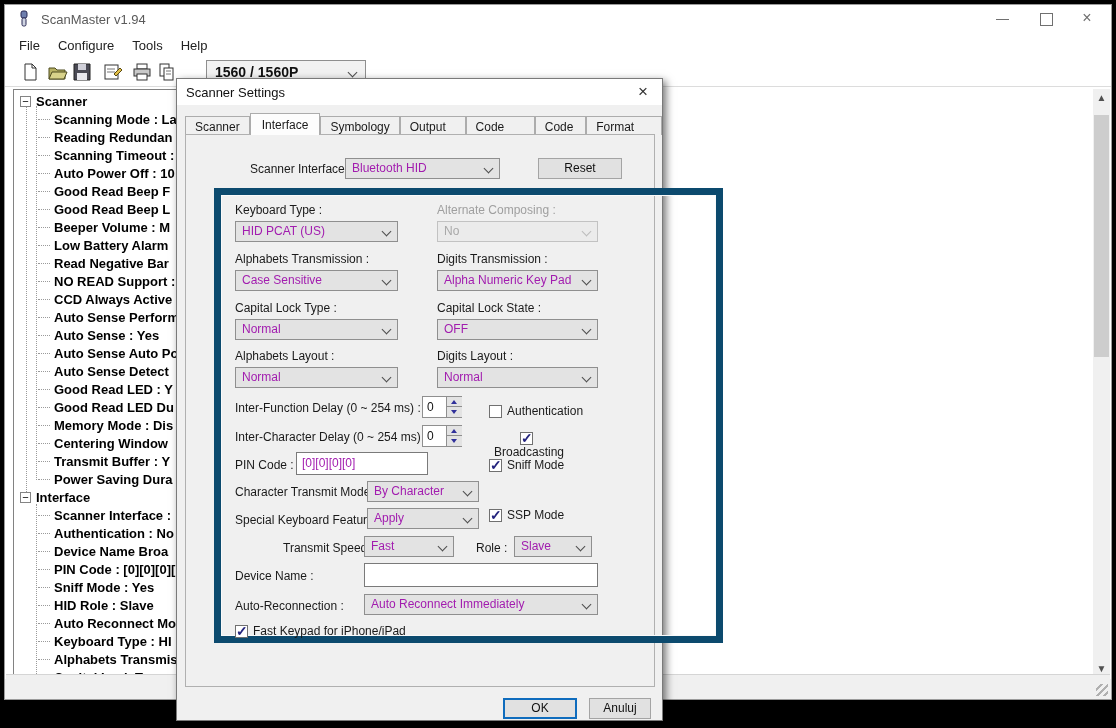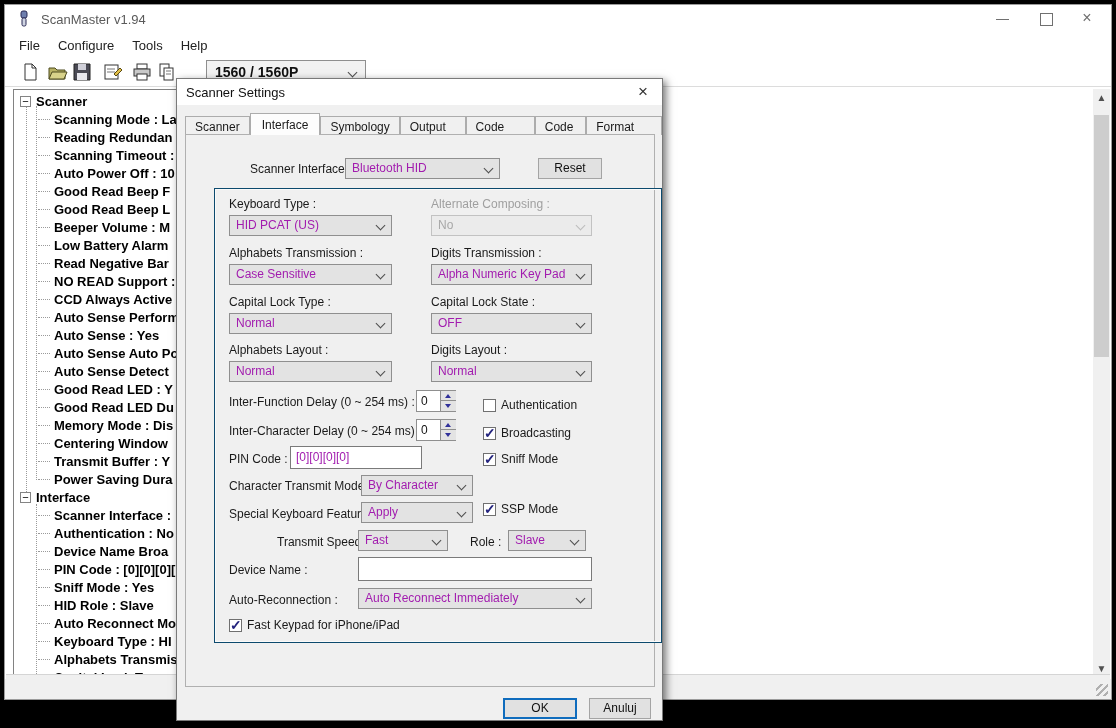--- a/index.html
+++ b/index.html
@@ -66,21 +66,21 @@
   .spin { position:absolute; width:40px; height:22px; background:#ffffff; border:1px solid #8f8f8f; }
   .spin .val { position:absolute; left:4px; top:3px; font-size:12px; color:#111; }
   .spin .btns { position:absolute; right:0; top:0; width:15px; height:100%; border-left:1px solid #8f8f8f; }
   .spin .sbtn { position:absolute; left:0; width:15px; height:10px; background:#e3e3e3; }
   .spin .sbtn.up { top:0; border-bottom:1px solid #8f8f8f; }
   .spin .sbtn.dn { bottom:0; }
   .spin .sbtn::after { content:""; position:absolute; left:4px; }
   .spin .sbtn.up::after { top:3px; border-left:3.5px solid transparent; border-right:3.5px solid transparent; border-bottom:4px solid #30309a; }
   .spin .sbtn.dn::after { top:3px; border-left:3.5px solid transparent; border-right:3.5px solid transparent; border-top:4px solid #30309a; }
 
-  .group { position:absolute; left:28px; top:53px; width:448px; height:455px; border:1px solid #0c4a6e; box-shadow:inset 0 0 0 1px #fafafa; }
+  .group { position:absolute; left:28px; top:53px; width:509px; height:455px; border:7px solid #0c4a6e; box-shadow:inset 0 0 0 1px #fafafa; }
 
   .cb { position:absolute; display:flex; align-items:center; }
   .cbox { width:13px; height:13px; background:#fff; border:1px solid #707070; position:relative; flex:none; }
   .cb.checked .cbox::after { content:"\2713"; position:absolute; left:0px; top:-3px; font-size:14px; font-weight:bold; color:#24247e; }
   .cb .cblbl { font-size:12px; color:#1a1a1a; margin-left:5px; white-space:nowrap; }
 
   .btn { position:absolute; height:21px; background:#e1e1e1; border:1px solid #a4a4a4; font-size:12px; color:#111; text-align:center; line-height:19px; }
   .btn.default { border:2px solid #0f6cbd; line-height:17px; }
 </style>
 </head>
@@ -307,21 +307,21 @@
     <span class="tab">Code Length</span>
     <span class="tab">Code ID</span>
     <span class="tab">Format Editing</span>
   </div>
 
   <div class="page">
     <span class="lbl" style="left:64px; top:27px;">Scanner Interface :</span>
     <div class="combo" style="left:159px; top:23px; width:155px;">
       <span>Bluetooth HID</span><span class="chev"></span>
     </div>
-    <button class="btn" style="left:352px; top:23px; width:64px;">Reset</button>
+    <button class="btn" style="left:352px; top:23px; width:84px;">Reset</button>
 
     <div class="group">
       <span class="lbl" style="left:14px; top:8px;">Keyboard Type :</span>
       <div class="combo" style="left:14px; top:26px; width:163px;">
         <span>HID PCAT (US)</span><span class="chev"></span>
       </div>
       <span class="lbl disabled" style="left:216px; top:8px;">Alternate Composing :</span>
       <div class="combo disabled" style="left:216px; top:26px; width:161px;">
         <span>No</span><span class="chev"></span>
       </div>
@@ -367,21 +367,21 @@
       </div>
 
       <span class="lbl" style="left:14px; top:235px;">Inter-Character Delay (0 ~ 254 ms) :</span>
       <div class="spin" style="left:201px; top:230px;">
         <span class="val">0</span>
         <span class="btns">
             <span class="sbtn up"></span>
             <span class="sbtn dn"></span>
           </span>
       </div>
-      <div class="cb checked" style="left:268px; top:237px;">
+      <div class="cb checked" style="left:268px; top:237px;flex-direction:column;">
         <span class="cbox"></span>
           <span class="cblbl">Broadcasting</span>
       </div>
 
       <span class="lbl" style="left:14px; top:263px;">PIN Code :</span>
       <div class="textbox" style="left:75px; top:257px; width:132px; height:23px;">[0][0][0][0]</div>
       <div class="cb checked" style="left:268px; top:263px;">
         <span class="cbox"></span>
           <span class="cblbl">Sniff Mode</span>
       </div>

